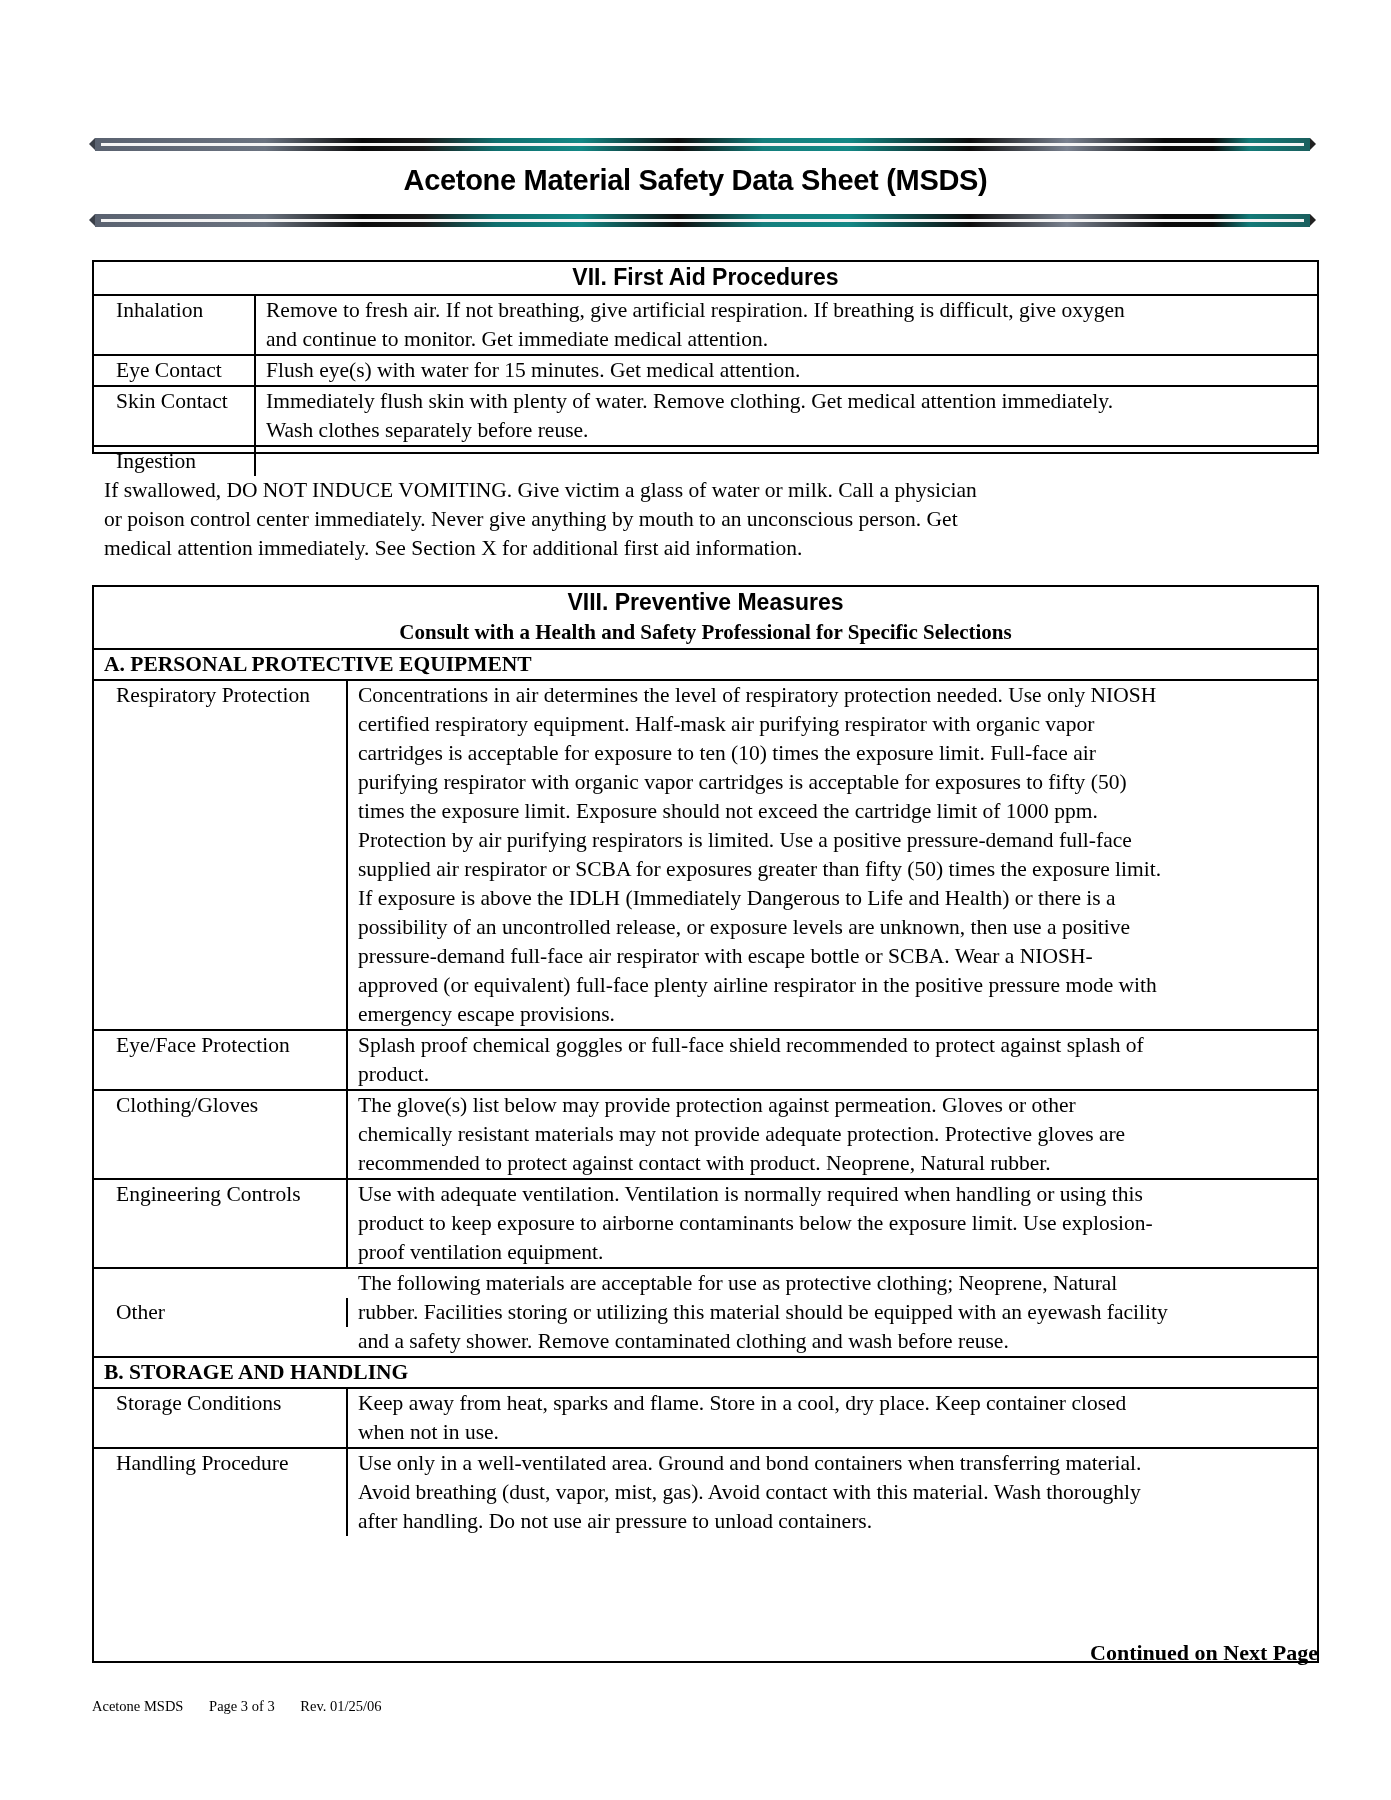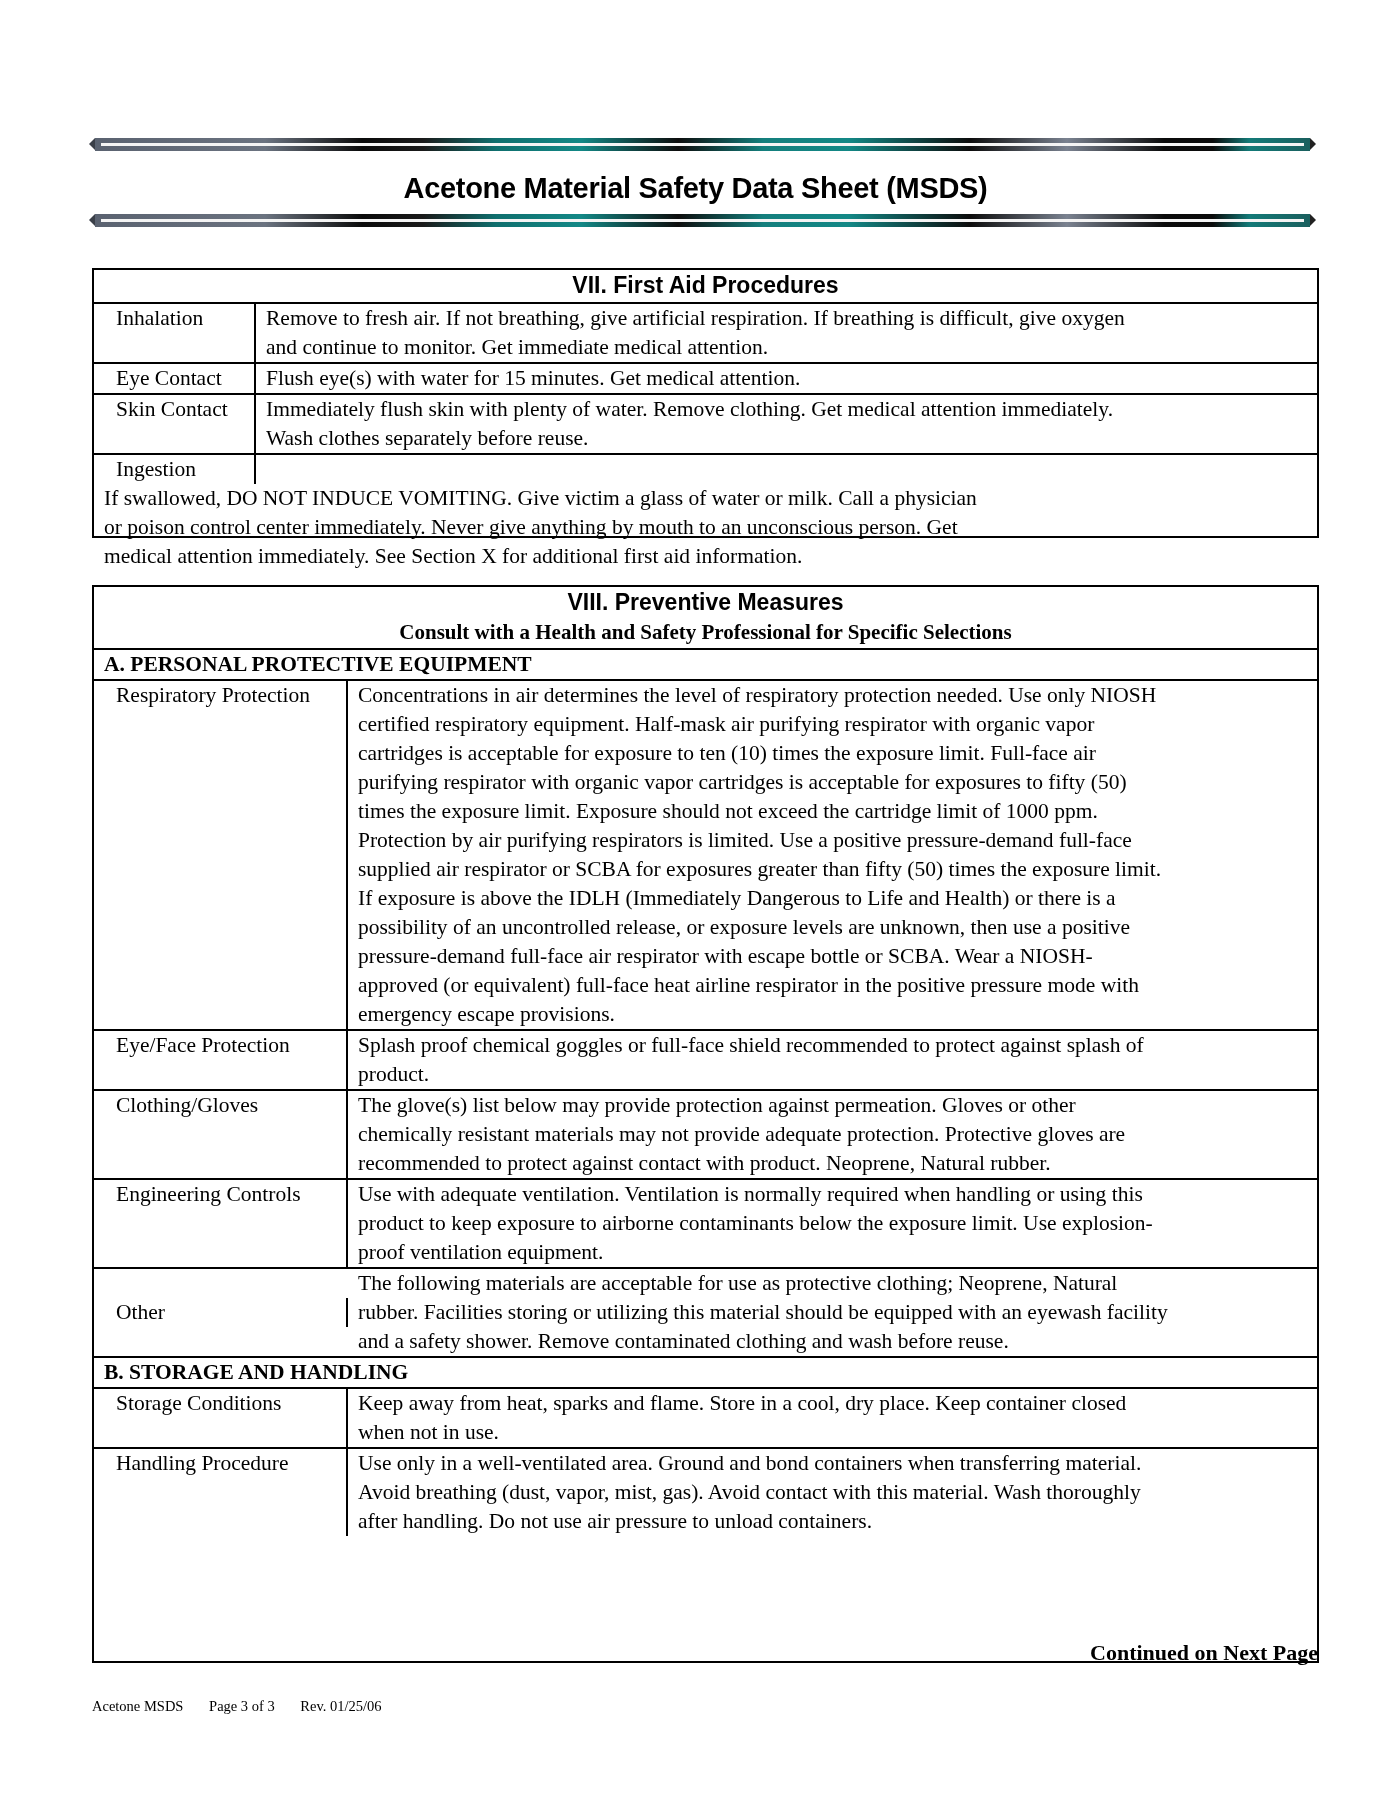--- a/index.html
+++ b/index.html
@@ -13,21 +13,21 @@
   }
   .deco-bar::before {
     content: ""; position: absolute; left: -6px; top: 0; width: 0; height: 0;
     border-top: 6.5px solid transparent; border-bottom: 6.5px solid transparent; border-right: 6px solid #3a3f48;
   }
   .deco-bar .tip {
     position: absolute; right: -6px; top: 0; width: 0; height: 0;
     border-top: 6.5px solid transparent; border-bottom: 6.5px solid transparent; border-left: 6px solid #222;
   }
   .doc-title {
-    position: absolute; left: 0; width: 1391px; top: 168px; text-align: center;
+    position: absolute; left: 0; width: 1391px; top: 160px; text-align: center;
     font-family: "Liberation Sans", sans-serif; font-weight: bold; font-size: 29px;
     letter-spacing: -0.3px; line-height: 40px;
   }
   .tbl {
     position: absolute; left: 92px; width: 1227px; box-sizing: border-box;
     border: 2px solid #000;
     font-family: "Liberation Serif", serif; font-size: 21.5px; line-height: 29px;
   }
   .tbl .hdr { border-bottom: 2px solid #000; text-align: center; }
   .tbl .hdr .h1 {
@@ -58,21 +58,21 @@
 <body>
 
 <div class="deco-bar" style="top:138px;">
     <span class="tip"></span>
   </div>
 <div class="doc-title">Acetone Material Safety Data Sheet (MSDS)</div>
 <div class="deco-bar" style="top:214px;">
     <span class="tip"></span>
   </div>
 
-<div class="tbl t1" style="top:268px; height:270px;">
+<div class="tbl t1" style="top:260px; height:194px;">
   <div class="hdr" style="height:32px;">
     <span class="h1">VII. First Aid Procedures</span>
   </div>
   <div id="t1-rows">
       <div class="row">
         <div class="lbl">Inhalation</div>
         <div class="val">
           <span class="line">Remove to fresh air. If not breathing, give artificial respiration. If breathing is difficult, give oxygen</span>
           <span class="line">and continue to monitor. Get immediate medical attention.</span>
         </div>
@@ -114,21 +114,21 @@
           <span class="line">Concentrations in air determines the level of respiratory protection needed. Use only NIOSH</span>
           <span class="line">certified respiratory equipment. Half-mask air purifying respirator with organic vapor</span>
           <span class="line">cartridges is acceptable for exposure to ten (10) times the exposure limit. Full-face air</span>
           <span class="line">purifying respirator with organic vapor cartridges is acceptable for exposures to fifty (50)</span>
           <span class="line">times the exposure limit. Exposure should not exceed the cartridge limit of 1000 ppm.</span>
           <span class="line">Protection by air purifying respirators is limited. Use a positive pressure-demand full-face</span>
           <span class="line">supplied air respirator or SCBA for exposures greater than fifty (50) times the exposure limit.</span>
           <span class="line">If exposure is above the IDLH (Immediately Dangerous to Life and Health) or there is a</span>
           <span class="line">possibility of an uncontrolled release, or exposure levels are unknown, then use a positive</span>
           <span class="line">pressure-demand full-face air respirator with escape bottle or SCBA. Wear a NIOSH-</span>
-          <span class="line">approved (or equivalent) full-face heat airline respirator in the positive pressure mode with</span>
+          <span class="line">approved (or equivalent) full-face plenty airline respirator in the positive pressure mode with</span>
           <span class="line">emergency escape provisions.</span>
         </div>
       </div>
       <div class="row">
         <div class="lbl">Eye/Face Protection</div>
         <div class="val">
           <span class="line">Splash proof chemical goggles or full-face shield recommended to protect against splash of</span>
           <span class="line">product.</span>
         </div>
       </div>

